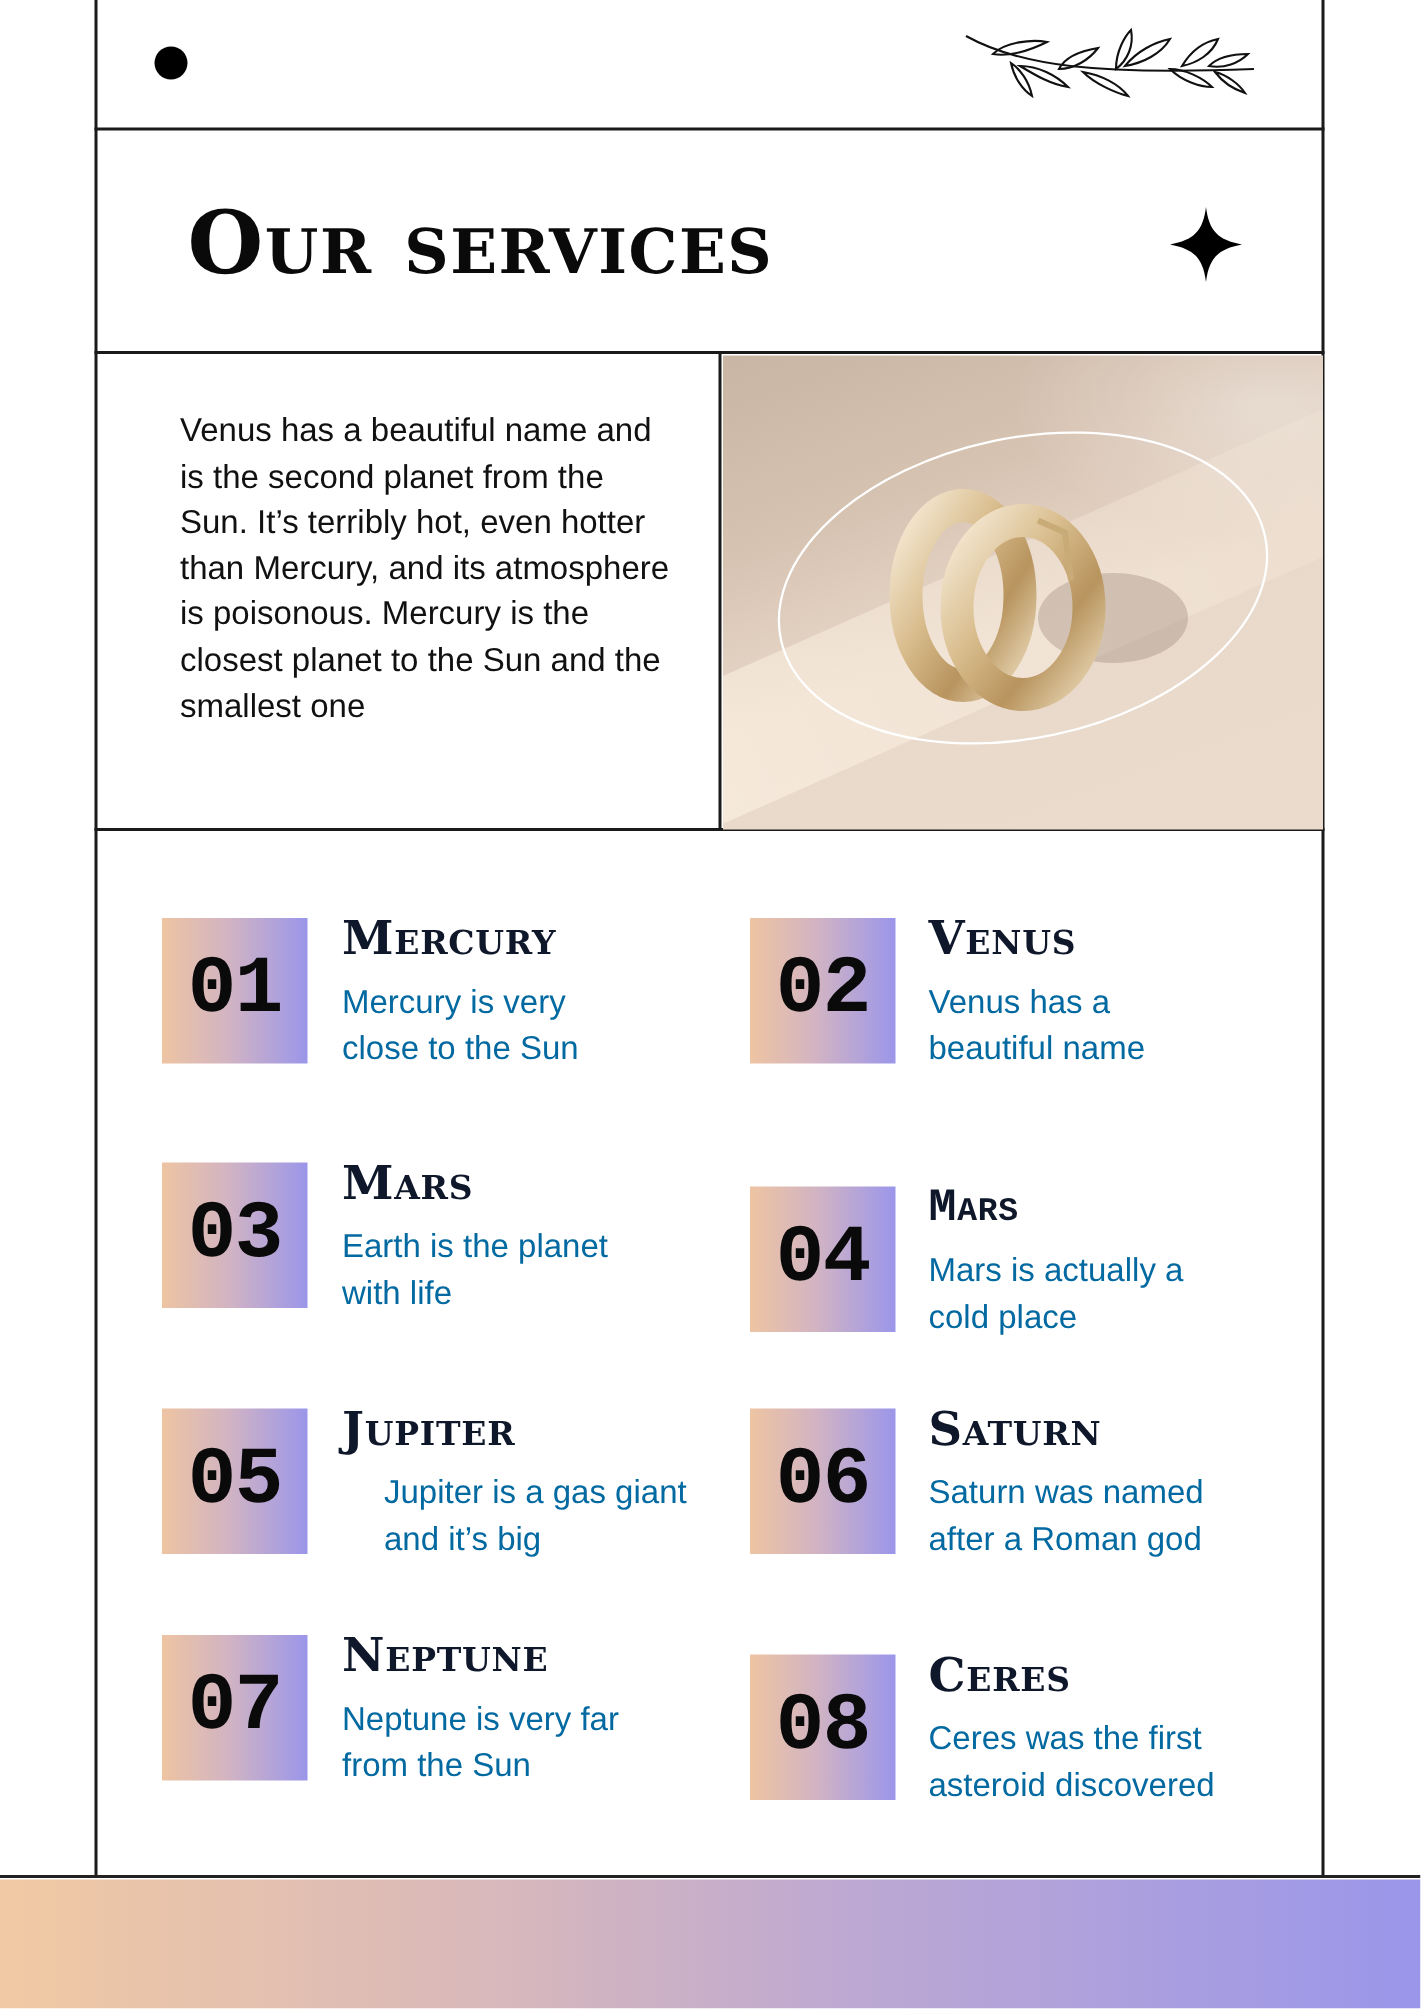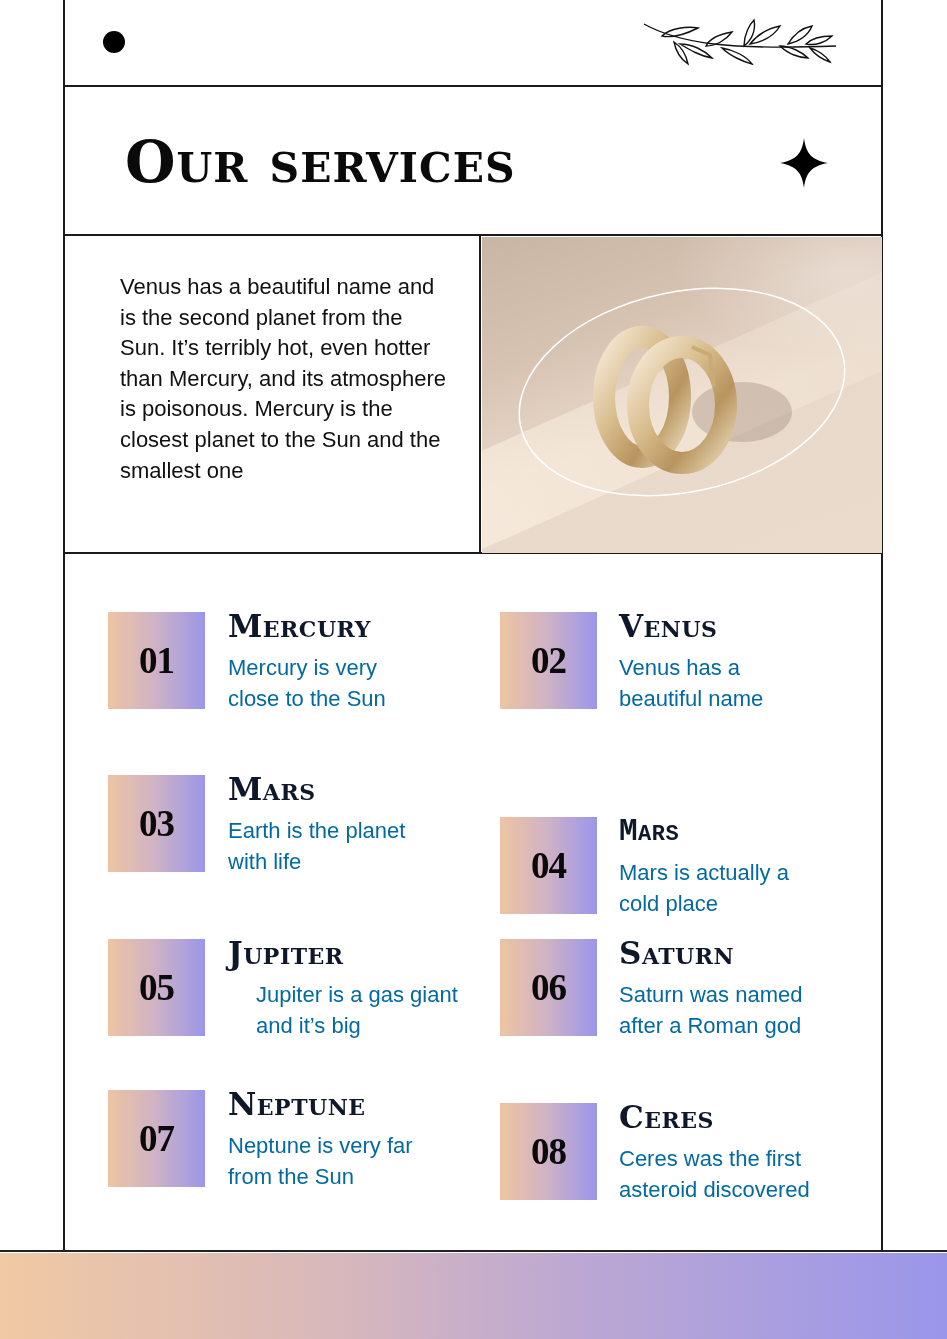--- a/index.html
+++ b/index.html
@@ -35,22 +35,22 @@
     transform: rotate(-24deg);
   }
   .photo svg { position: absolute; left: 0; top: 0; }
   .item { position: absolute; width: 370px; height: 100px; }
   .num-box {
     position: absolute; left: 0; top: 0; width: 97px; height: 97px;
     background: linear-gradient(90deg, #eec4a2 0%, #d2b4c2 45%, #9b96ea 100%);
     display: flex; align-items: center; justify-content: center;
   }
   .num {
-    font-family: Liberation Serif, serif; font-weight: bold;
-    font-size: 37px; color: #0a0a0a; letter-spacing: -1px;
+    font-family: Liberation Mono, monospace; font-weight: bold;
+    font-size: 54px; color: #0a0a0a; letter-spacing: -1px;
   }
   .item-title {
     position: absolute; left: 120px; top: -4px; margin: 0;
     font-family: "DejaVu Serif", "Liberation Serif", serif; font-weight: bold;
     font-size: 31px; font-variant: small-caps; letter-spacing: 0.5px; color: #0f172a; line-height: 1.2;
   }
   .item-desc {
     position: absolute; left: 120px; top: 40px; width: 250px; margin: 0;
     font-size: 22px; line-height: 31px; color: #0369a1;
   }
@@ -127,21 +127,21 @@
   <p class="item-desc" style="left:119px; width:180px;">Venus has a beautiful name</p>
 </div>
 
 <div class="item" style="left:108px; top:775px;">
   <div class="num-box">
       <span class="num">03</span>
     </div>
   <h2 class="item-title">Mars</h2>
   <p class="item-desc" style="width:210px;">Earth is the planet with life</p>
 </div>
-<div class="item" style="left:500px; top:817px;">
+<div class="item" style="left:500px; top:791px;">
   <div class="num-box">
       <span class="num">04</span>
     </div>
   <h2 class="item-title" style="left:119px;font-family:Liberation Mono, monospace;">Mars</h2>
   <p class="item-desc" style="left:119px; width:195px;">Mars is actually a cold place</p>
 </div>
 
 <div class="item" style="left:108px; top:939px;padding-left:25px;">
   <div class="num-box">
       <span class="num">05</span>

